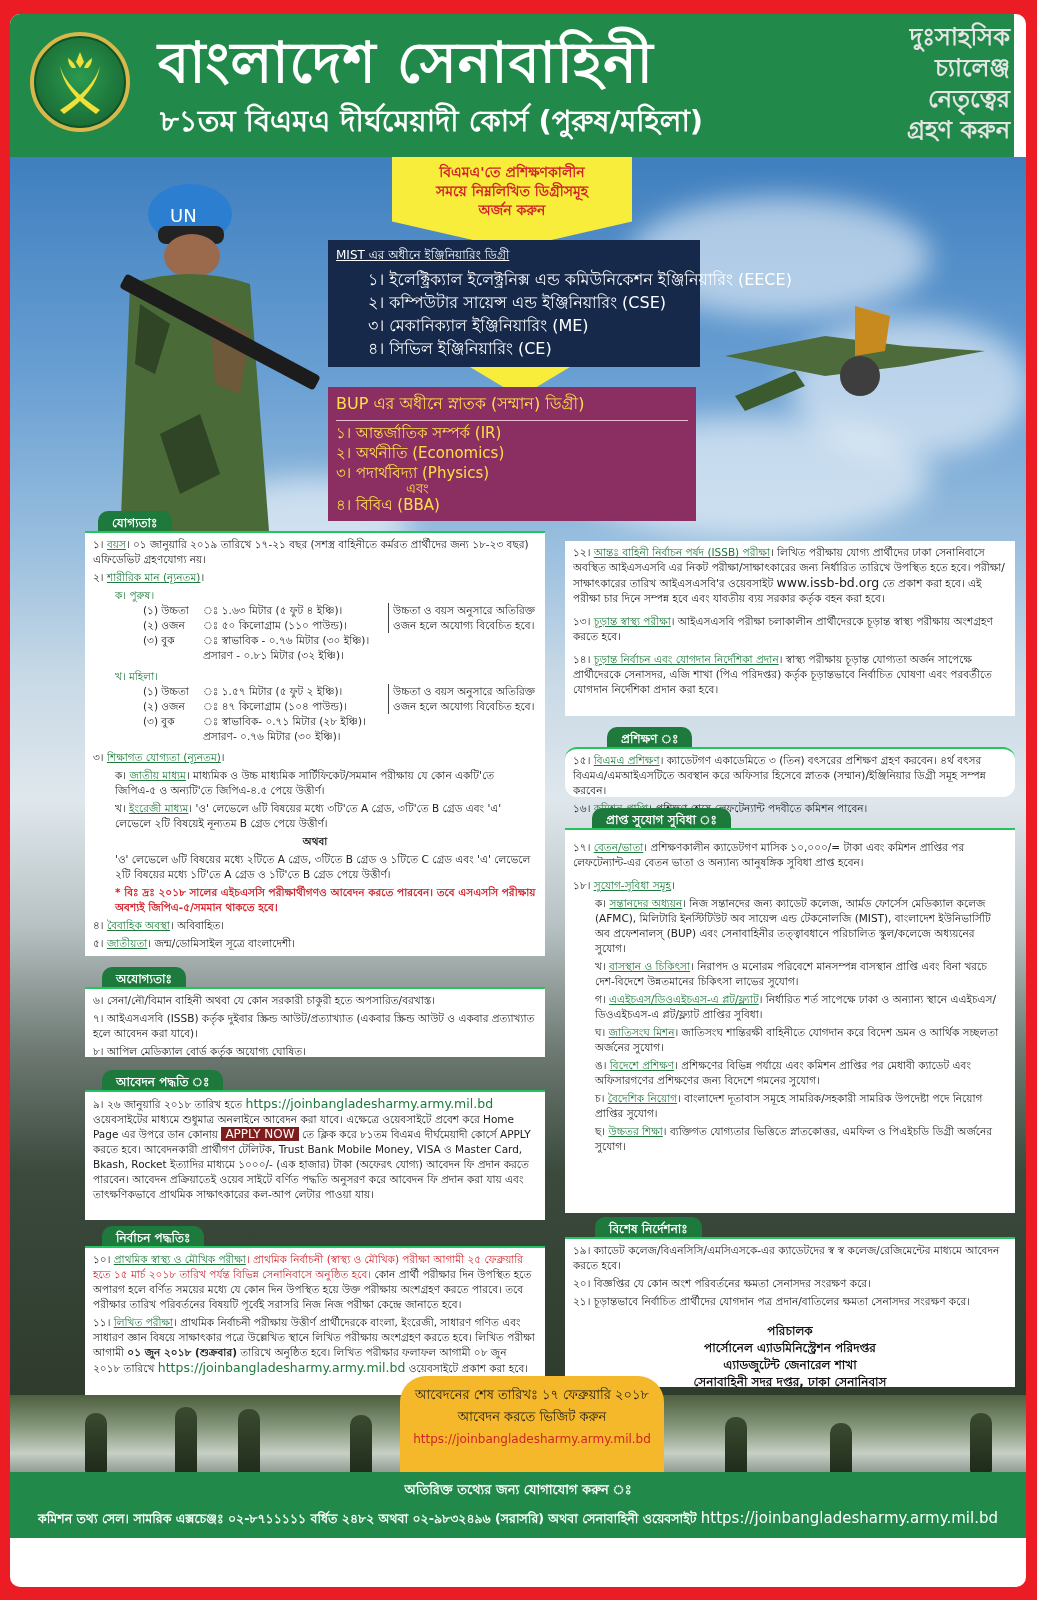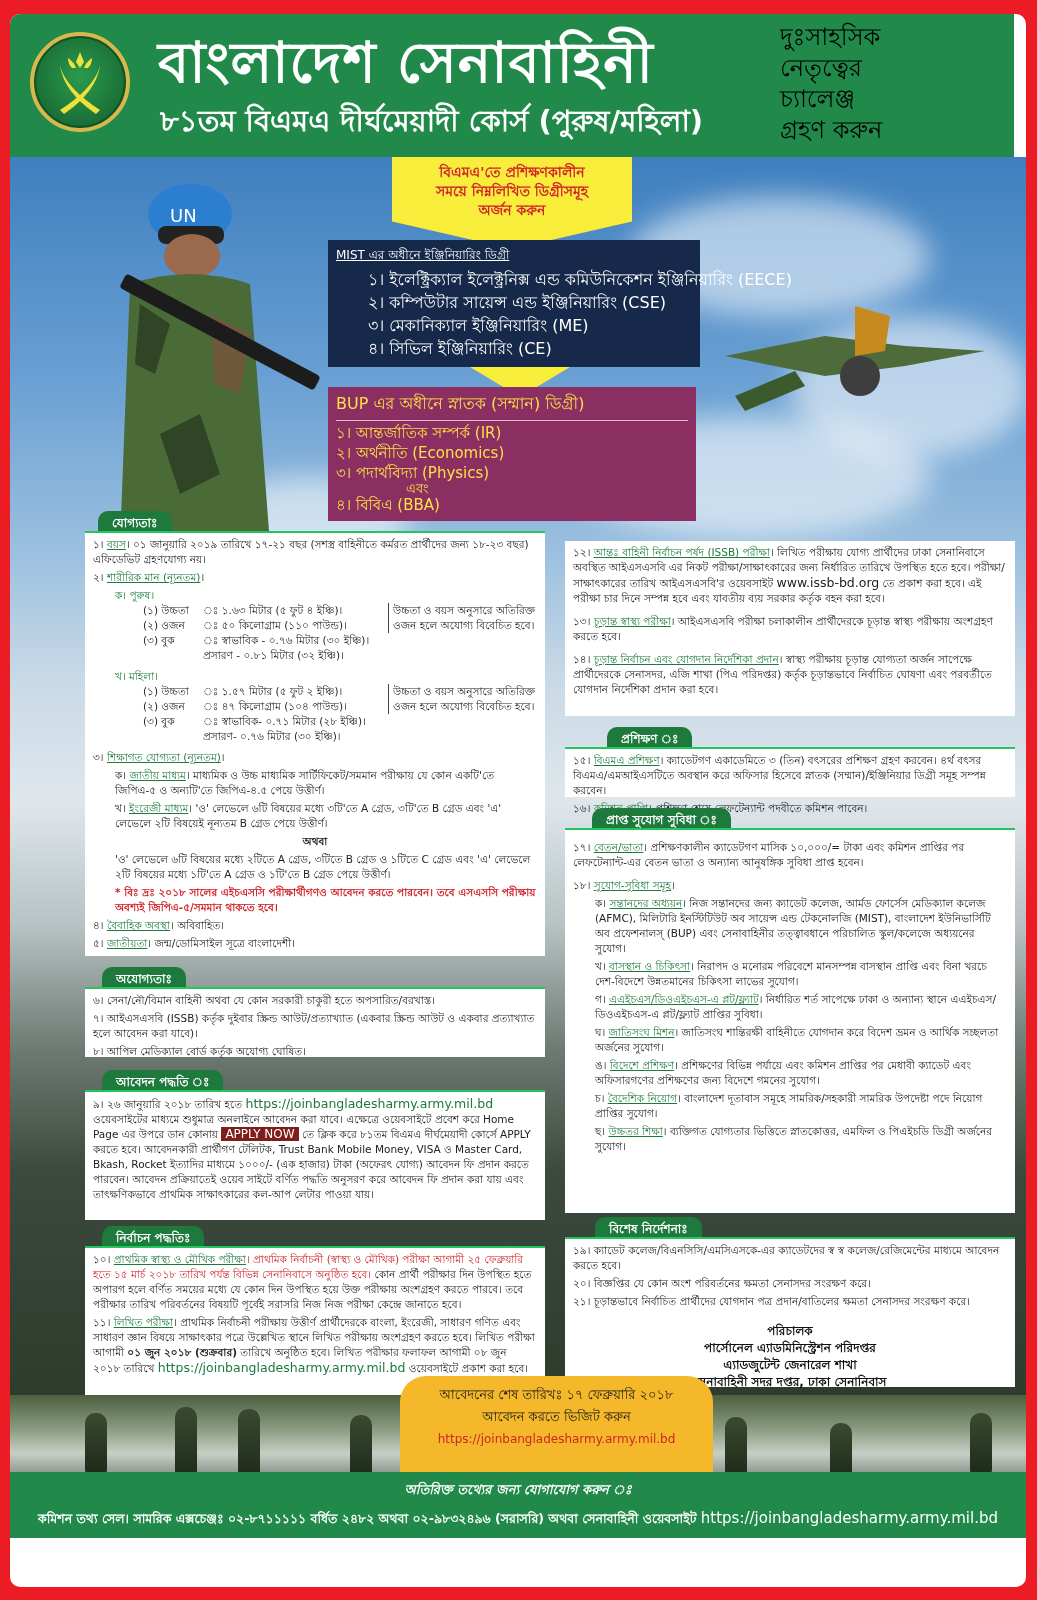--- a/index.html
+++ b/index.html
@@ -3,21 +3,21 @@
 <meta charset="utf-8">
 <style>
   * { box-sizing: border-box; margin: 0; padding: 0; }
   body { width: 1037px; height: 1600px; background: #ec1c24; font-family: "DejaVu Sans", sans-serif; overflow: hidden; }
   .frame { position: absolute; left: 10px; top: 14px; width: 1016px; height: 1573px; background: #ffffff; border-radius: 10px; overflow: hidden; }
   .header { position: absolute; left: 0; top: 0; width: 1004px; height: 143px; background: #21894a; }
   .emblem { position: absolute; left: 20px; top: 18px; width: 100px; height: 100px; border-radius: 50%; background: radial-gradient(circle at 50% 45%, #2b9a4f 0%, #1a6e36 70%, #12592a 100%); border: 4px solid #d9b84b; box-shadow: 0 0 0 2px #0f5326 inset; }
   .emblem svg { position: absolute; left: 8px; top: 8px; }
   .title-main { position: absolute; left: 148px; top: 6px; font-size: 56px; color: #fff; font-weight: bold; letter-spacing: 1px; white-space: nowrap; }
   .title-sub { position: absolute; left: 150px; top: 84px; font-size: 29px; color: #fff; font-weight: bold; white-space: nowrap; }
-  .slogan { position: absolute; left: 770px; top: 8px; width: 230px; text-align: left; color: #000000; font-weight: normal; font-size: 24px; line-height: 31px; }
+  .slogan { position: absolute; left: 770px; top: 8px; width: 230px; text-align: right; color: #e5e5e5; font-weight: bold; font-size: 24px; line-height: 31px; }
   .sky { position: absolute; left: 0; top: 143px; width: 1016px; height: 1238px; background: linear-gradient(180deg, #3f7fbf 0%, #6aa0d3 18%, #9cc0df 32%, #c8d9e6 42%, #dfe7ec 52%, #b8c2c4 62%, #6e7a73 72%, #3b4a3d 82%, #2e3b2d 100%); }
   .cloud { position: absolute; border-radius: 50%; background: rgba(255,255,255,0.55); filter: blur(14px); }
   .soldier { position: absolute; left: 90px; top: 160px; width: 230px; height: 370px; }
   .paratrooper { position: absolute; left: 705px; top: 282px; width: 275px; height: 140px; }
   .callout { position: absolute; left: 382px; top: 143px; width: 240px; height: 92px; background: #f7ed3a; clip-path: polygon(0 0, 100% 0, 100% 70%, 50% 100%, 0 70%); text-align: center; padding-top: 6px; }
   .callout div { color: #d2232a; font-weight: bold; font-size: 14px; line-height: 19px; }
   .mist-box { position: absolute; left: 318px; top: 226px; width: 372px; height: 127px; background: #16294a; color: #fff; padding: 6px 8px; }
   .mist-box .h { font-size: 12px; text-decoration: underline; margin-bottom: 2px; white-space: nowrap; }
   .mist-box .li { font-size: 16px; line-height: 23px; white-space: nowrap; margin-left: 32px; }
   .arrow2 { position: absolute; left: 460px; top: 353px; width: 100px; height: 30px; background: #f7ed3a; clip-path: polygon(0 0, 100% 0, 50% 100%); }
@@ -33,27 +33,27 @@
   .grn { color: #1d7a3c; }
   .url-big { color: #1d7a3c; font-size: 12.5px; }
   .apply { background: #7f1d1d; color: #fff; padding: 0 4px; font-size: 12px; }
   .indent { padding-left: 22px; }
   .row { display: flex; margin-left: 28px; }
   .row .c1 { width: 60px; }
   .row .c2 { width: 185px; }
   .row .c3 { border-left: 1px solid #444; padding-left: 4px; }
   .center { text-align: center; }
   .sig { text-align: center; font-size: 12px; line-height: 17px; font-weight: bold; color: #111; }
-  .deadline { position: absolute; left: 390px; top: 1362px; width: 313px; height: 96px; background: #f5b82a; border-radius: 26px 26px 0 0; text-align: center; padding-top: 8px; }
+  .deadline { position: absolute; left: 390px; top: 1362px; width: 264px; height: 96px; background: #f5b82a; border-radius: 26px 26px 0 0; text-align: center; padding-top: 8px; }
   .deadline .l1, .deadline .l2 { font-size: 13px; color: #1a1a1a; line-height: 22px; }
   .deadline .l3 { font-size: 12px; color: #d2232a; line-height: 22px; }
   .bottom-strip { position: absolute; left: 0; top: 1381px; width: 1016px; height: 78px; background: linear-gradient(180deg, #4d5f3e 0%, #8c9e83 45%, #c7cfc5 75%, #8e9990 100%); }
   .soldier-small { position: absolute; width: 22px; height: 60px; background: linear-gradient(180deg,#3a4a30,#1f2a1a); border-radius: 10px 10px 3px 3px; }
   .footer { position: absolute; left: 0; top: 1458px; width: 1016px; height: 66px; background: #21894a; color: #fff; text-align: center; }
-  .footer .f1 { font-size: 13px; font-weight: bold; padding-top: 8px; font-style: italic; }
+  .footer .f1 { font-size: 13px; font-weight: bold; padding-top: 8px; }
   .footer .f2 { font-size: 12.5px; font-weight: bold; padding-top: 8px; white-space: nowrap; }
   .footer .f2 .u { font-weight: normal; font-size: 15px; }
 </style>
 </head>
 <body>
 
 <div class="frame">
 
   <div class="sky">
     <div class="cloud" style="left:620px;top:40px;width:300px;height:120px;"></div>
@@ -88,22 +88,22 @@
         <path d="M26 14 Q32 18 34 24 L30 24 Q26 20 26 14 Z" fill="#f2e03a"></path>
         <path d="M50 14 Q44 18 42 24 L46 24 Q50 20 50 14 Z" fill="#f2e03a"></path>
         <path d="M18 22 Q24 44 58 66 L54 70 Q22 48 18 22 Z" fill="#f2e03a"></path>
         <path d="M58 22 Q52 44 18 66 L22 70 Q54 48 58 22 Z" fill="#f2e03a"></path>
       </svg>
     </div>
     <div class="title-main">বাংলাদেশ সেনাবাহিনী</div>
     <div class="title-sub">৮১তম বিএমএ দীর্ঘমেয়াদী কোর্স (পুরুষ/মহিলা)</div>
     <div class="slogan">
       <div>দুঃসাহসিক</div>
+      <div>চ্যালেঞ্জ</div>
       <div>নেতৃত্বের</div>
-      <div>চ্যালেঞ্জ</div>
       <div>গ্রহণ করুন</div>
     </div>
   </div>
 
   <div class="callout">
     <div>বিএমএ'তে প্রশিক্ষণকালীন</div>
     <div>সময়ে নিম্নলিখিত ডিগ্রীসমূহ</div>
     <div>অর্জন করুন</div>
   </div>
 
@@ -199,21 +199,21 @@
     <p><span>১১।</span> <span class="ul">লিখিত পরীক্ষা</span><span>। প্রাথমিক নির্বাচনী পরীক্ষায় উত্তীর্ণ প্রার্থীদেরকে বাংলা, ইংরেজী, সাধারণ গণিত এবং সাধারণ জ্ঞান বিষয়ে সাক্ষাৎকার পত্রে উল্লেখিত স্থানে লিখিত পরীক্ষায় অংশগ্রহণ করতে হবে। লিখিত পরীক্ষা আগামী</span> <b>০১ জুন ২০১৮ (শুক্রবার)</b> <span>তারিখে অনুষ্ঠিত হবে। লিখিত পরীক্ষার ফলাফল আগামী ০৮ জুন ২০১৮ তারিখে</span> <span class="url-big">https://joinbangladesharmy.army.mil.bd</span> <span>ওয়েবসাইটে প্রকাশ করা হবে।</span></p>
   </div>
 
   <div class="panel" style="left:555px;top:527px;width:450px;height:175px;border-top:none;">
     <p><span>১২।</span> <span class="ul">আন্তঃ বাহিনী নির্বাচন পর্ষদ (ISSB) পরীক্ষা</span><span>। লিখিত পরীক্ষায় যোগ্য প্রার্থীদের ঢাকা সেনানিবাসে অবস্থিত আইএসএসবি এর নিকট পরীক্ষা/সাক্ষাৎকারের জন্য নির্ধারিত তারিখে উপস্থিত হতে হবে। পরীক্ষা/সাক্ষাৎকারের তারিখ আইএসএসবি'র ওয়েবসাইট</span> <span class="url-big" style="color:#222;">www.issb-bd.org</span> <span>তে প্রকাশ করা হবে। এই পরীক্ষা চার দিনে সম্পন্ন হবে এবং যাবতীয় ব্যয় সরকার কর্তৃক বহন করা হবে।</span></p>
     <p style="margin-top:8px;"><span>১৩।</span> <span class="ul">চূড়ান্ত স্বাস্থ্য পরীক্ষা</span><span>। আইএসএসবি পরীক্ষা চলাকালীন প্রার্থীদেরকে চূড়ান্ত স্বাস্থ্য পরীক্ষায় অংশগ্রহণ করতে হবে।</span></p>
     <p style="margin-top:8px;"><span>১৪।</span> <span class="ul">চূড়ান্ত নির্বাচন এবং যোগদান নির্দেশিকা প্রদান</span><span>। স্বাস্থ্য পরীক্ষায় চূড়ান্ত যোগ্যতা অর্জন সাপেক্ষে প্রার্থীদেরকে সেনাসদর, এজি শাখা (পিএ পরিদপ্তর) কর্তৃক চূড়ান্তভাবে নির্বাচিত ঘোষণা এবং পরবর্তীতে যোগদান নির্দেশিকা প্রদান করা হবে।</span></p>
   </div>
 
   <div class="tab" style="left:585px;top:713px;margin-left:12px;">প্রশিক্ষণ ঃ</div>
-  <div class="panel" style="left:555px;top:733px;width:450px;height:50px;">
+  <div class="panel" style="left:555px;top:733px;width:450px;height:50px;border-radius:12px;">
     <p><span>১৫।</span> <span class="ul">বিএমএ প্রশিক্ষণ</span><span>। ক্যাডেটগণ একাডেমিতে ৩ (তিন) বৎসরের প্রশিক্ষণ গ্রহণ করবেন। ৪র্থ বৎসর বিএমএ/এমআইএসটিতে অবস্থান করে অফিসার হিসেবে স্নাতক (সম্মান)/ইঞ্জিনিয়ার ডিগ্রী সমূহ সম্পন্ন করবেন।</span></p>
     <p><span>১৬।</span> <span class="ul">কমিশন প্রাপ্তি</span><span>। প্রশিক্ষণ শেষে লেফটেন্যান্ট পদবীতে কমিশন পাবেন।</span></p>
   </div>
 
   <div class="tab" style="left:582px;top:794px;">প্রাপ্ত সুযোগ সুবিধা ঃ</div>
   <div class="panel" style="left:555px;top:814px;width:450px;height:385px;">
     <p style="margin-top:6px;"><span>১৭।</span> <span class="ul">বেতন/ভাতা</span><span>। প্রশিক্ষণকালীন ক্যাডেটগণ মাসিক ১০,০০০/= টাকা এবং কমিশন প্রাপ্তির পর লেফটেন্যান্ট-এর বেতন ভাতা ও অন্যান্য আনুষঙ্গিক সুবিধা প্রাপ্ত হবেন।</span></p>
     <p style="margin-top:8px;"><span>১৮।</span> <span class="ul">সুযোগ-সুবিধা সমূহ</span>।</p>
     <p class="indent"><span>ক।</span> <span class="ul">সন্তানদের অধ্যয়ন</span><span>। নিজ সন্তানদের জন্য ক্যাডেট কলেজ, আর্মড ফোর্সেস মেডিক্যাল কলেজ (AFMC), মিলিটারি ইনস্টিটিউট অব সায়েন্স এন্ড টেকনোলজি (MIST), বাংলাদেশ ইউনিভার্সিটি অব প্রফেশনালস্ (BUP) এবং সেনাবাহিনীর তত্ত্বাবধানে পরিচালিত স্কুল/কলেজে অধ্যয়নের সুযোগ।</span></p>
     <p class="indent"><span>খ।</span> <span class="ul">বাসস্থান ও চিকিৎসা</span><span>। নিরাপদ ও মনোরম পরিবেশে মানসম্পন্ন বাসস্থান প্রাপ্তি এবং বিনা খরচে দেশ-বিদেশে উন্নতমানের চিকিৎসা লাভের সুযোগ।</span></p>

